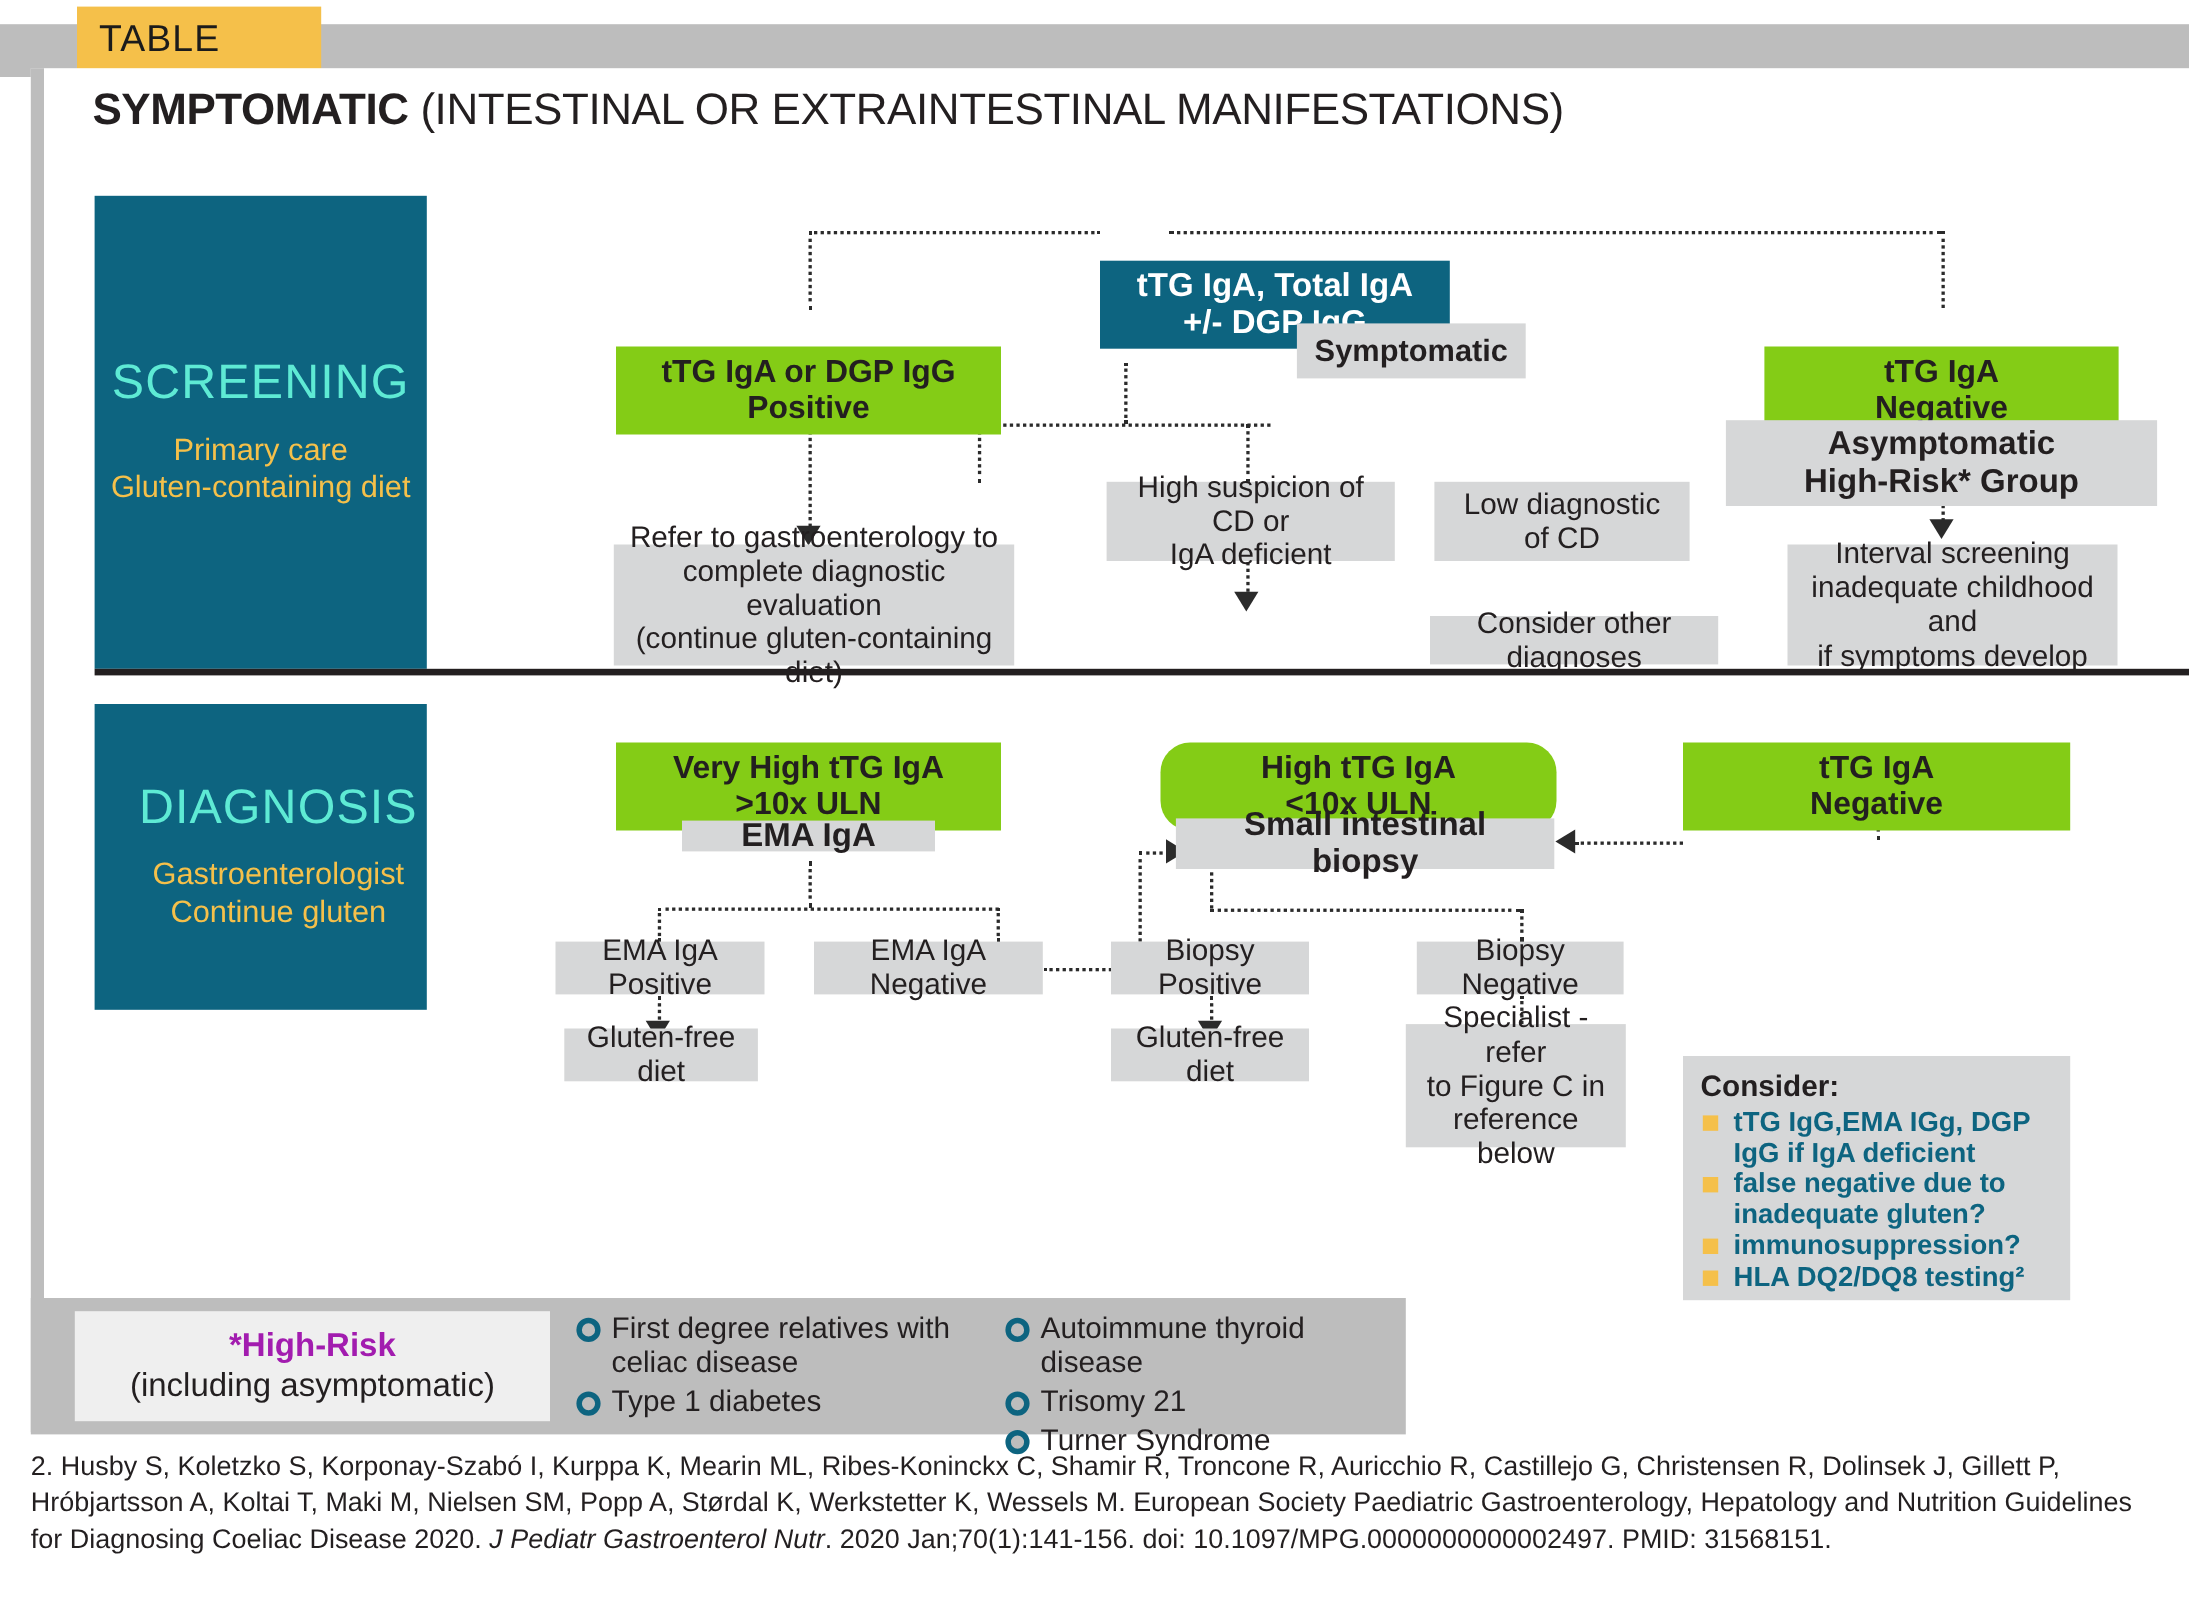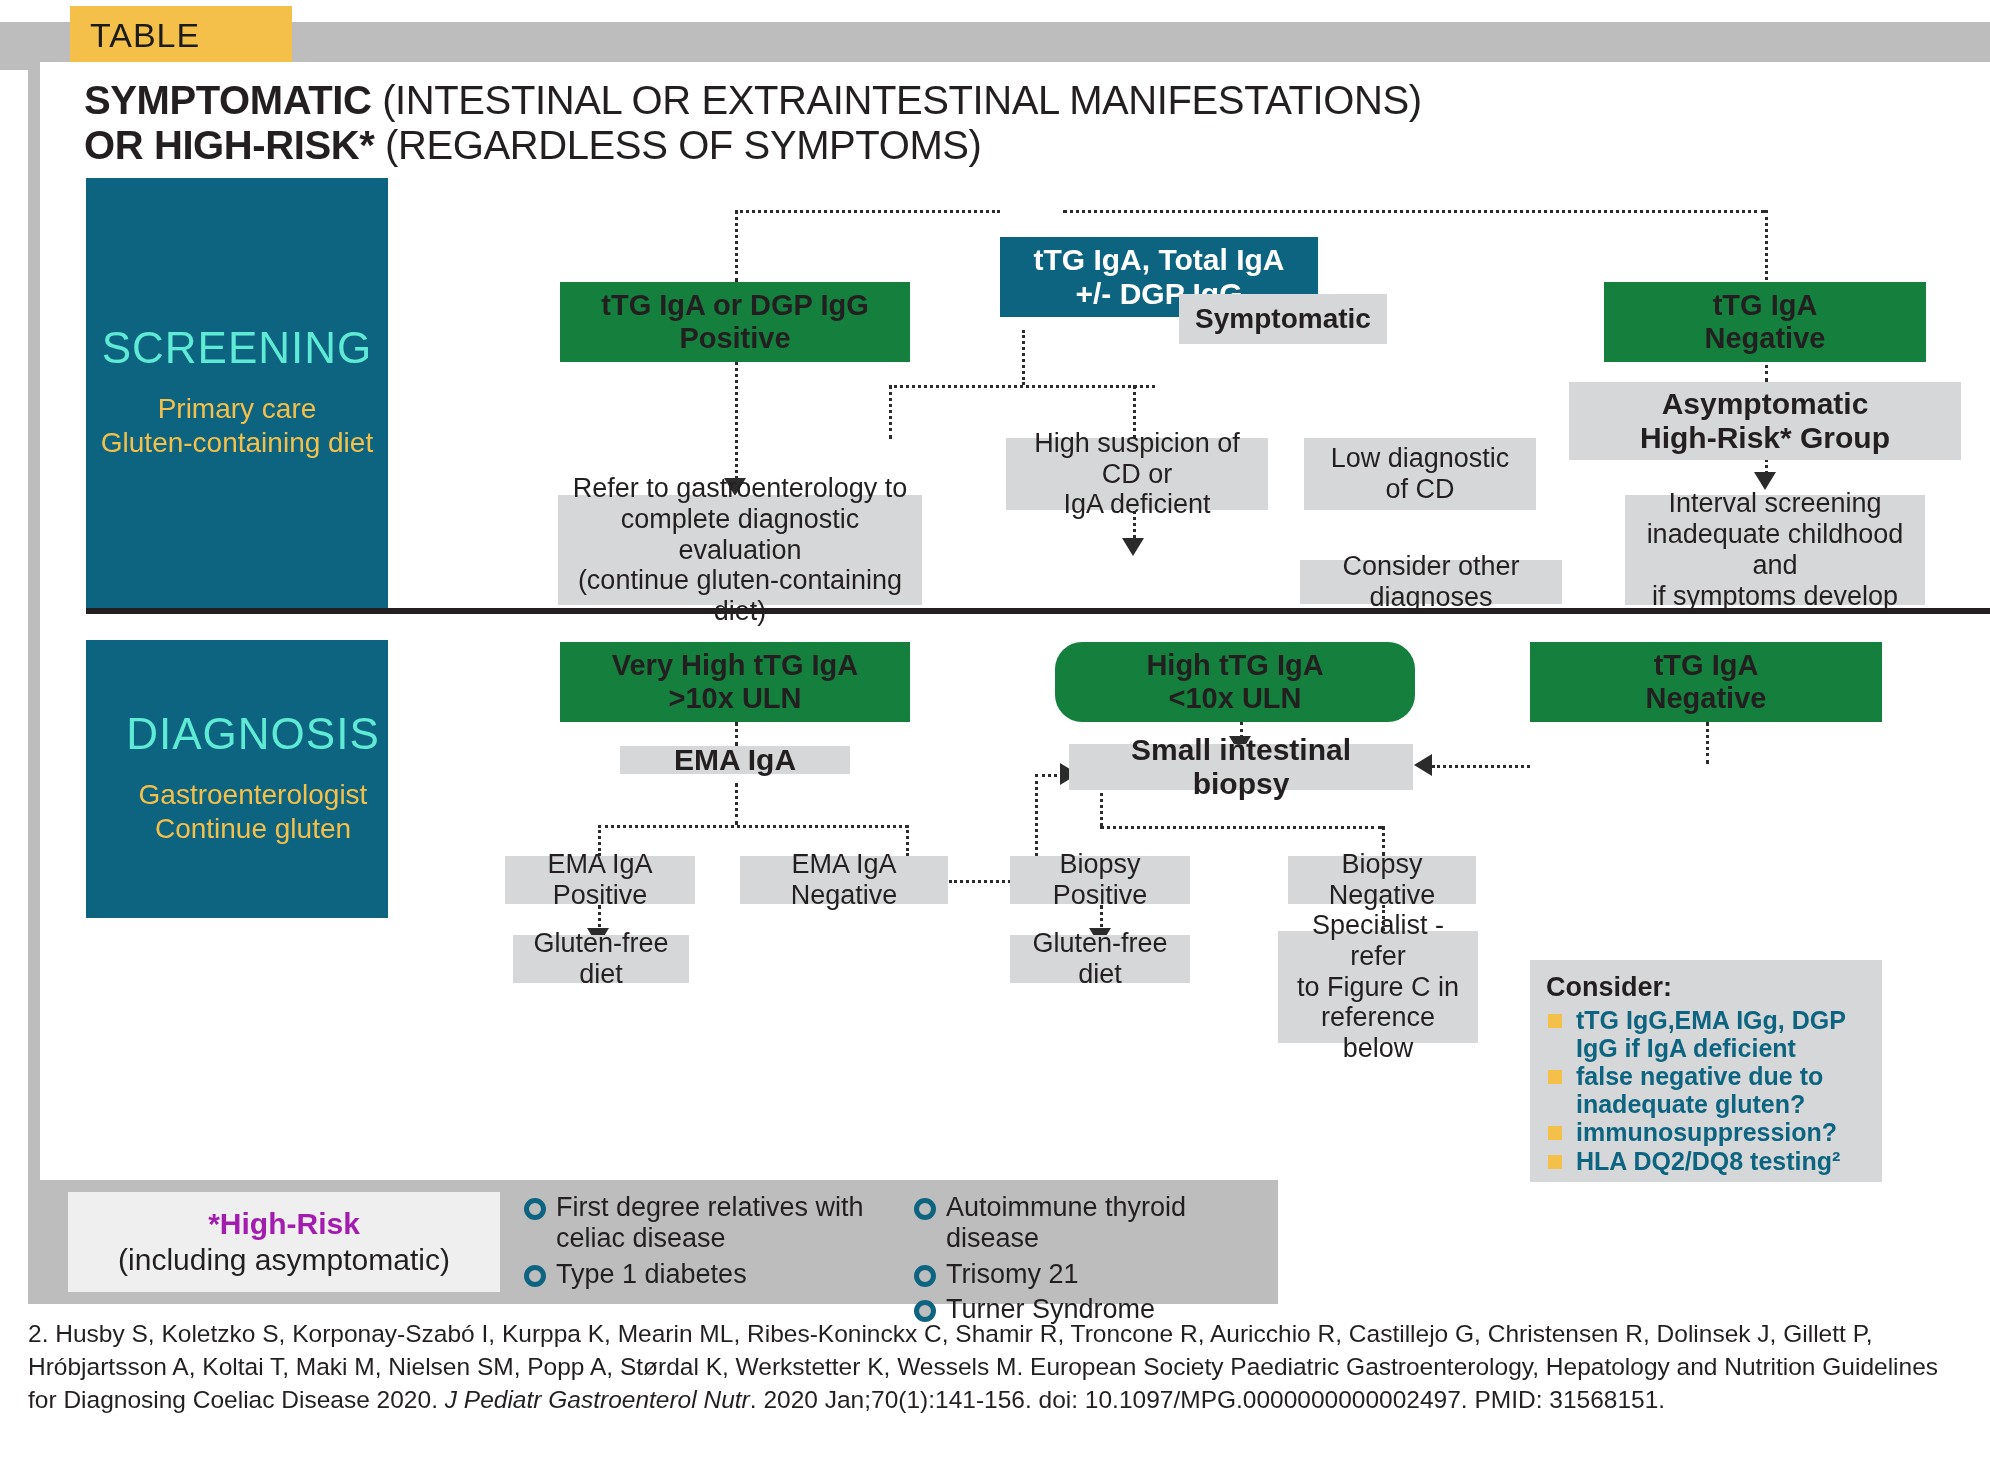--- a/index.html
+++ b/index.html
@@ -68,21 +68,21 @@
 
   
   .box {
     position: absolute;
     display: flex; align-items: center; justify-content: center;
     text-align: center;
     line-height: 1.14;
     color: #231f20;
   }
   .box.teal  { background: #0d6480; color: #ffffff; }
-  .box.amber { background: #15803d; }
+  .box.amber { background: #84cc16; margin-top: 33px; }
   .box.grey  { background: #d6d7d8; }
   .box.bold  { font-weight: bold; }
   .box .t { display: block; padding: 0 10px; }
 
   
   .dl { position: absolute; }
   .dl.h {
     height: 0; border-top: 3px dotted #2b2b2b;
   }
   .dl.v {
@@ -160,21 +160,20 @@
 
 <div id="grey-band"></div>
 <div id="table-tag">
   <span>TABLE</span>
 </div>
 
 <div id="card"></div>
 
 <div id="headline">
   <div><span class="b">SYMPTOMATIC</span><span> (INTESTINAL OR EXTRAINTESTINAL MANIFESTATIONS)</span></div>
-  <div><span class="b">OR HIGH-RISK*</span><span> (REGARDLESS OF SYMPTOMS)</span></div>
 </div>
 
 <div class="sect-panel" id="screening-panel">
   <div class="big">SCREENING</div>
   <div class="sub">
     <div>Primary care</div>
     <div>Gluten-containing diet</div>
   </div>
 </div>
 

